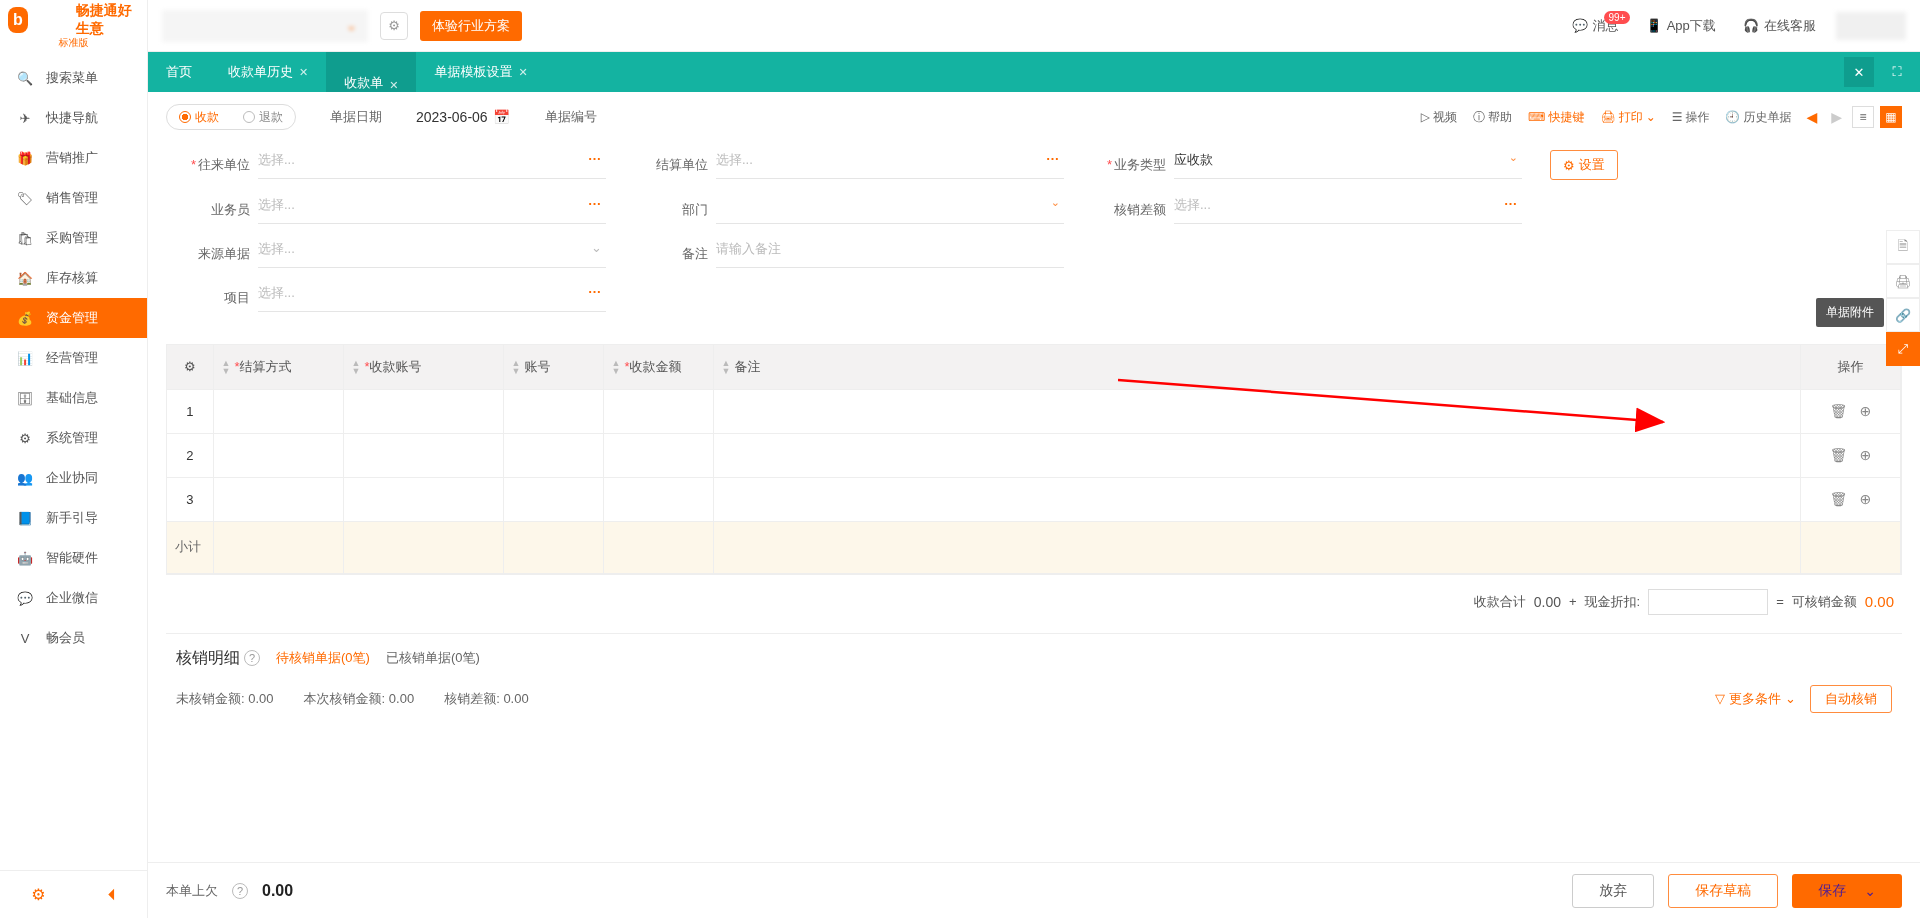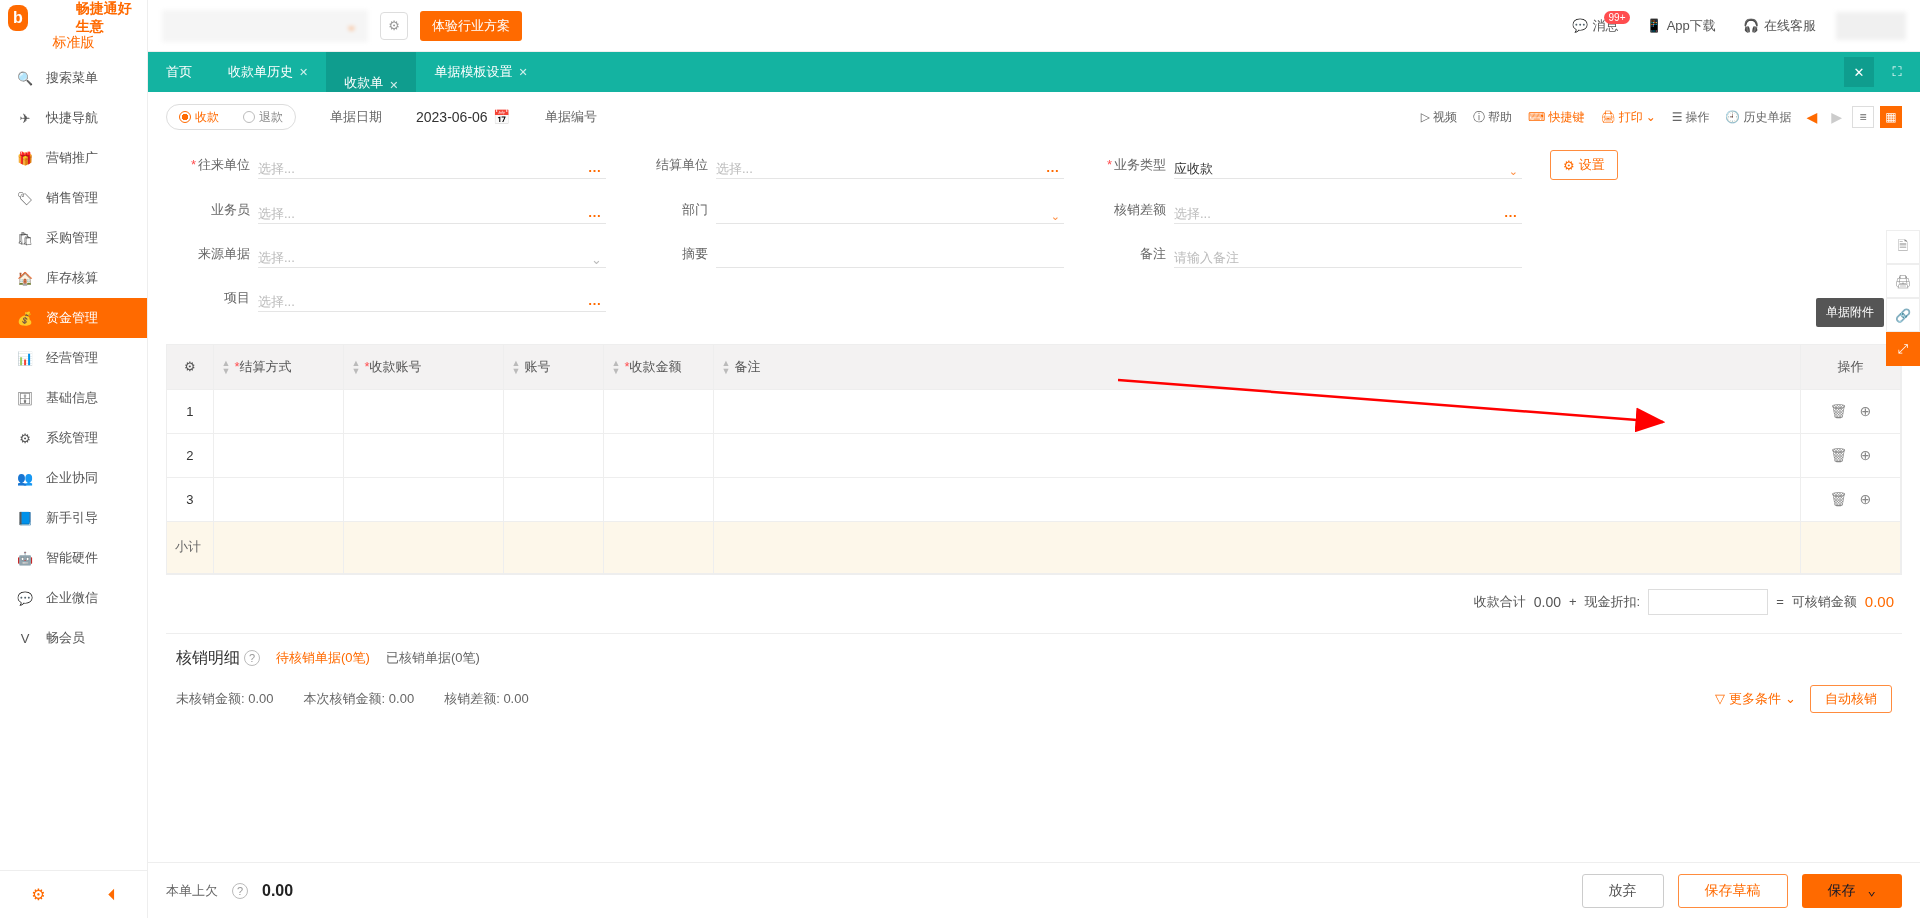--- a/index.html
+++ b/index.html
@@ -6,21 +6,21 @@
 body { font-family: "Microsoft YaHei", Arial, sans-serif; font-size: 13px; color: #333; background: #f5f5f5; overflow: hidden; }
 
 .app { display: flex; height: 918px; width: 1920px; }
 
 
 .sidebar { width: 148px; background: #fff; border-right: 1px solid #eee; display: flex; flex-direction: column; }
 .logo-area { height: 52px; display: flex; align-items: center; padding: 4px 8px; flex-direction: column; justify-content: center; }
 .logo-row { display: flex; align-items: center; gap: 4px; }
 .logo-icon { width: 26px; height: 26px; background: #ff6a00; border-radius: 8px; color: #fff; display: flex; align-items: center; justify-content: center; font-weight: bold; font-size: 16px; }
 .logo-text { color: #ff6a00; font-weight: 600; font-size: 14px; margin-left: 44px; }
-.logo-sub { color: #ff6a00; font-size: 14px; margin-top: -2px; }
+.logo-sub { color: #ff6a00; font-size: 10px; margin-top: -2px; }
 .nav { flex: 1; padding-top: 6px; }
 .nav-item { height: 40px; display: flex; align-items: center; padding: 0 16px; gap: 12px; color: #555; cursor: pointer; }
 .nav-item.active { background: #ff6a00; color: #fff; }
 .nav-icon { width: 18px; height: 18px; display: inline-flex; align-items: center; justify-content: center; }
 .sidebar-footer { height: 48px; display: flex; align-items: center; justify-content: space-around; border-top: 1px solid #eee; }
 .sf-icon { color: #ff6a00; cursor: pointer; font-size: 16px; }
 
 
 .main { flex: 1; display: flex; flex-direction: column; background: #fff; min-width: 0; }
 
@@ -63,21 +63,21 @@
 .nav-arrow { color: #ff6a00; cursor: pointer; padding: 0 4px; font-size: 14px; }
 .vm-btn { width: 22px; height: 22px; border: 1px solid #ddd; display: flex; align-items: center; justify-content: center; cursor: pointer; }
 .vm-btn.active { background: #ff6a00; color: #fff; border-color: #ff6a00; }
 
 
 .form-area { padding: 6px 10px 10px 10px; }
 .form-row { display: flex; gap: 28px; margin-bottom: 16px; }
 .form-field { display: flex; align-items: center; flex: 1; max-width: 430px; }
 .field-label { width: 82px; text-align: right; padding-right: 8px; color: #666; font-size: 13px; }
 .field-label .req { color: #ff4d4f; margin-right: 2px; }
-.field-input { flex: 1; border-bottom: 1px solid #e5e5e5; height: 28px; display: flex; align-items: flex-end; color: #bbb; font-size: 13px; justify-content: space-between; cursor: pointer; padding-right: 4px; }
+.field-input { flex: 1; border-bottom: 1px solid #e5e5e5; height: 28px; display: flex; align-items: flex-start; color: #bbb; font-size: 13px; justify-content: space-between; cursor: pointer; padding-right: 4px; }
 .field-act { color: #ff6a00; font-weight: bold; letter-spacing: 1px; }
 .field-caret { color: #ff8c3e; font-size: 11px; }
 .settings-btn { border: 1px solid #ff8c3e; color: #ff6a00; background: #fff; height: 30px; padding: 0 12px; border-radius: 3px; cursor: pointer; display: flex; align-items: center; gap: 4px; font-size: 13px; }
 
 
 .grid-wrap { margin-top: 6px; border: 1px solid #eee; }
 .grid { width: 100%; border-collapse: collapse; }
 .grid th, .grid td { border-right: 1px solid #eee; border-bottom: 1px solid #eee; height: 44px; font-size: 13px; padding: 0 8px; text-align: left; background: #fff; }
 .grid th { background: #f3f2f2; color: #555; font-weight: normal; position: relative; }
 .grid th.center, .grid td.center { text-align: center; }
@@ -108,21 +108,21 @@
 
 
 .footer { height: 56px; border-top: 1px solid #eee; display: flex; align-items: center; padding: 0 18px; gap: 14px; background: #fff; }
 .foot-label { color: #666; font-size: 13px; }
 .foot-val { font-size: 16px; font-weight: 600; color: #222; }
 .foot-help { width: 16px; height: 16px; border: 1px solid #bbb; border-radius: 50%; font-size: 11px; color: #999; display: inline-flex; align-items: center; justify-content: center; }
 .foot-spacer { flex: 1; }
 .btn { height: 34px; padding: 0 26px; border-radius: 3px; cursor: pointer; font-size: 14px; }
 .btn-plain { border: 1px solid #ccc; background: #fff; color: #555; }
 .btn-outline { border: 1px solid #ff8c3e; background: #fff; color: #ff6a00; }
-.btn-primary { border: none; background: #ff6a00; color: #0f172a; display: inline-flex; align-items: center; gap: 12px; font-family: Liberation Mono, monospace; }
+.btn-primary { border: none; background: #ff6a00; color: #4c1d95; display: inline-flex; align-items: center; gap: 18px; }
 
 
 .right-rail { position: absolute; right: 0; top: 230px; width: 34px; display: flex; flex-direction: column; gap: 0; }
 .rail-btn { width: 34px; height: 34px; background: #fff; border: 1px solid #eee; display: flex; align-items: center; justify-content: center; color: #888; cursor: pointer; }
 .rail-btn.active { background: #ff6a00; color: #fff; border-color: #ff6a00; }
 .rail-tooltip { position: absolute; right: 36px; top: 68px; background: #555; color: #fff; padding: 6px 10px; font-size: 12px; white-space: nowrap; border-radius: 2px; }
 
 
 .arrow-svg { position: absolute; left: 970px; top: 280px; pointer-events: none; }
 
@@ -365,24 +365,20 @@
           <div style="width:86px;"></div>
         </div>
 
         <div class="form-row">
           <div class="form-field">
             <div class="field-label">来源单据</div>
             <div class="field-input">
                 <span>选择...</span>
                 <span style="color:#bbb;">⌄</span>
               </div>
-          </div>
-          <div class="form-field">
-            <div class="field-label">摘要</div>
-            <div class="field-input"></div>
           </div>
           <div class="form-field">
             <div class="field-label">备注</div>
             <div class="field-input">
                 <span>请输入备注</span>
               </div>
           </div>
           <div style="width:86px;"></div>
         </div>
 

